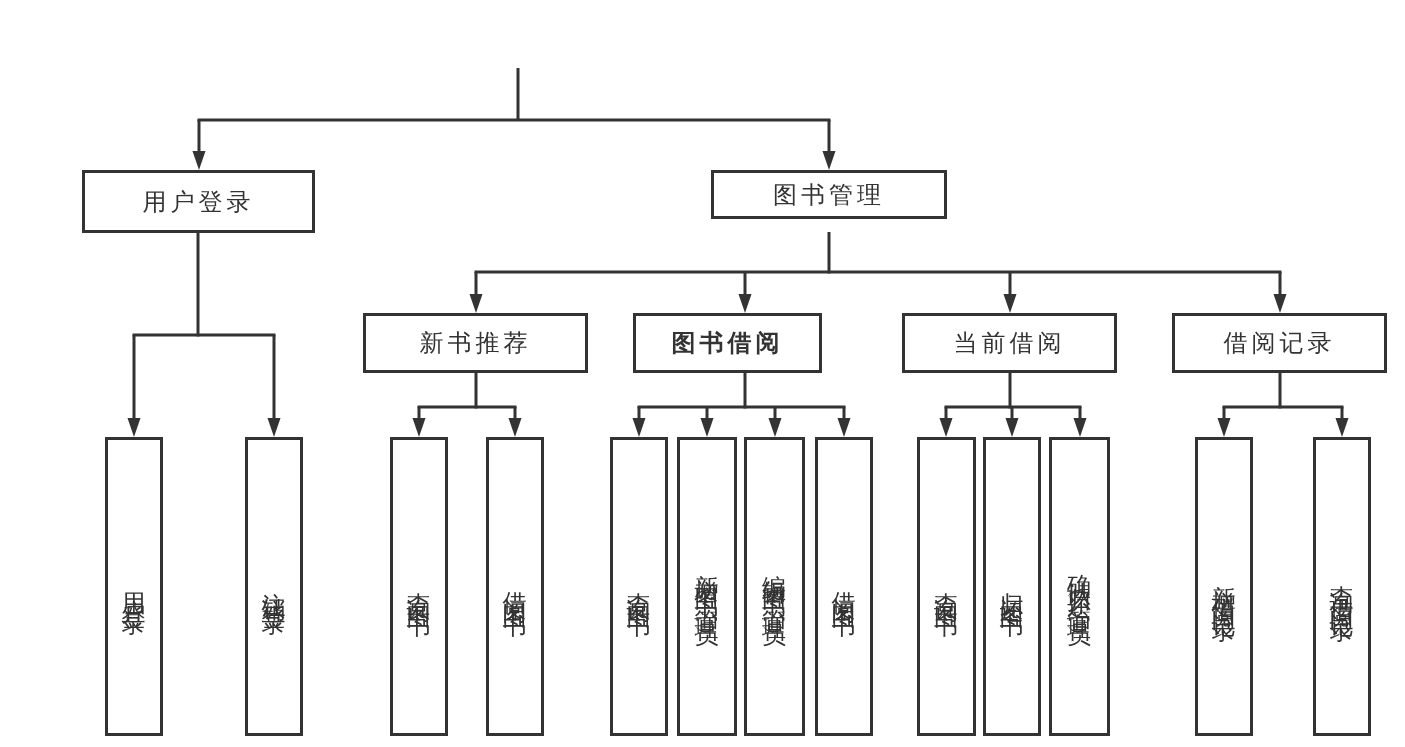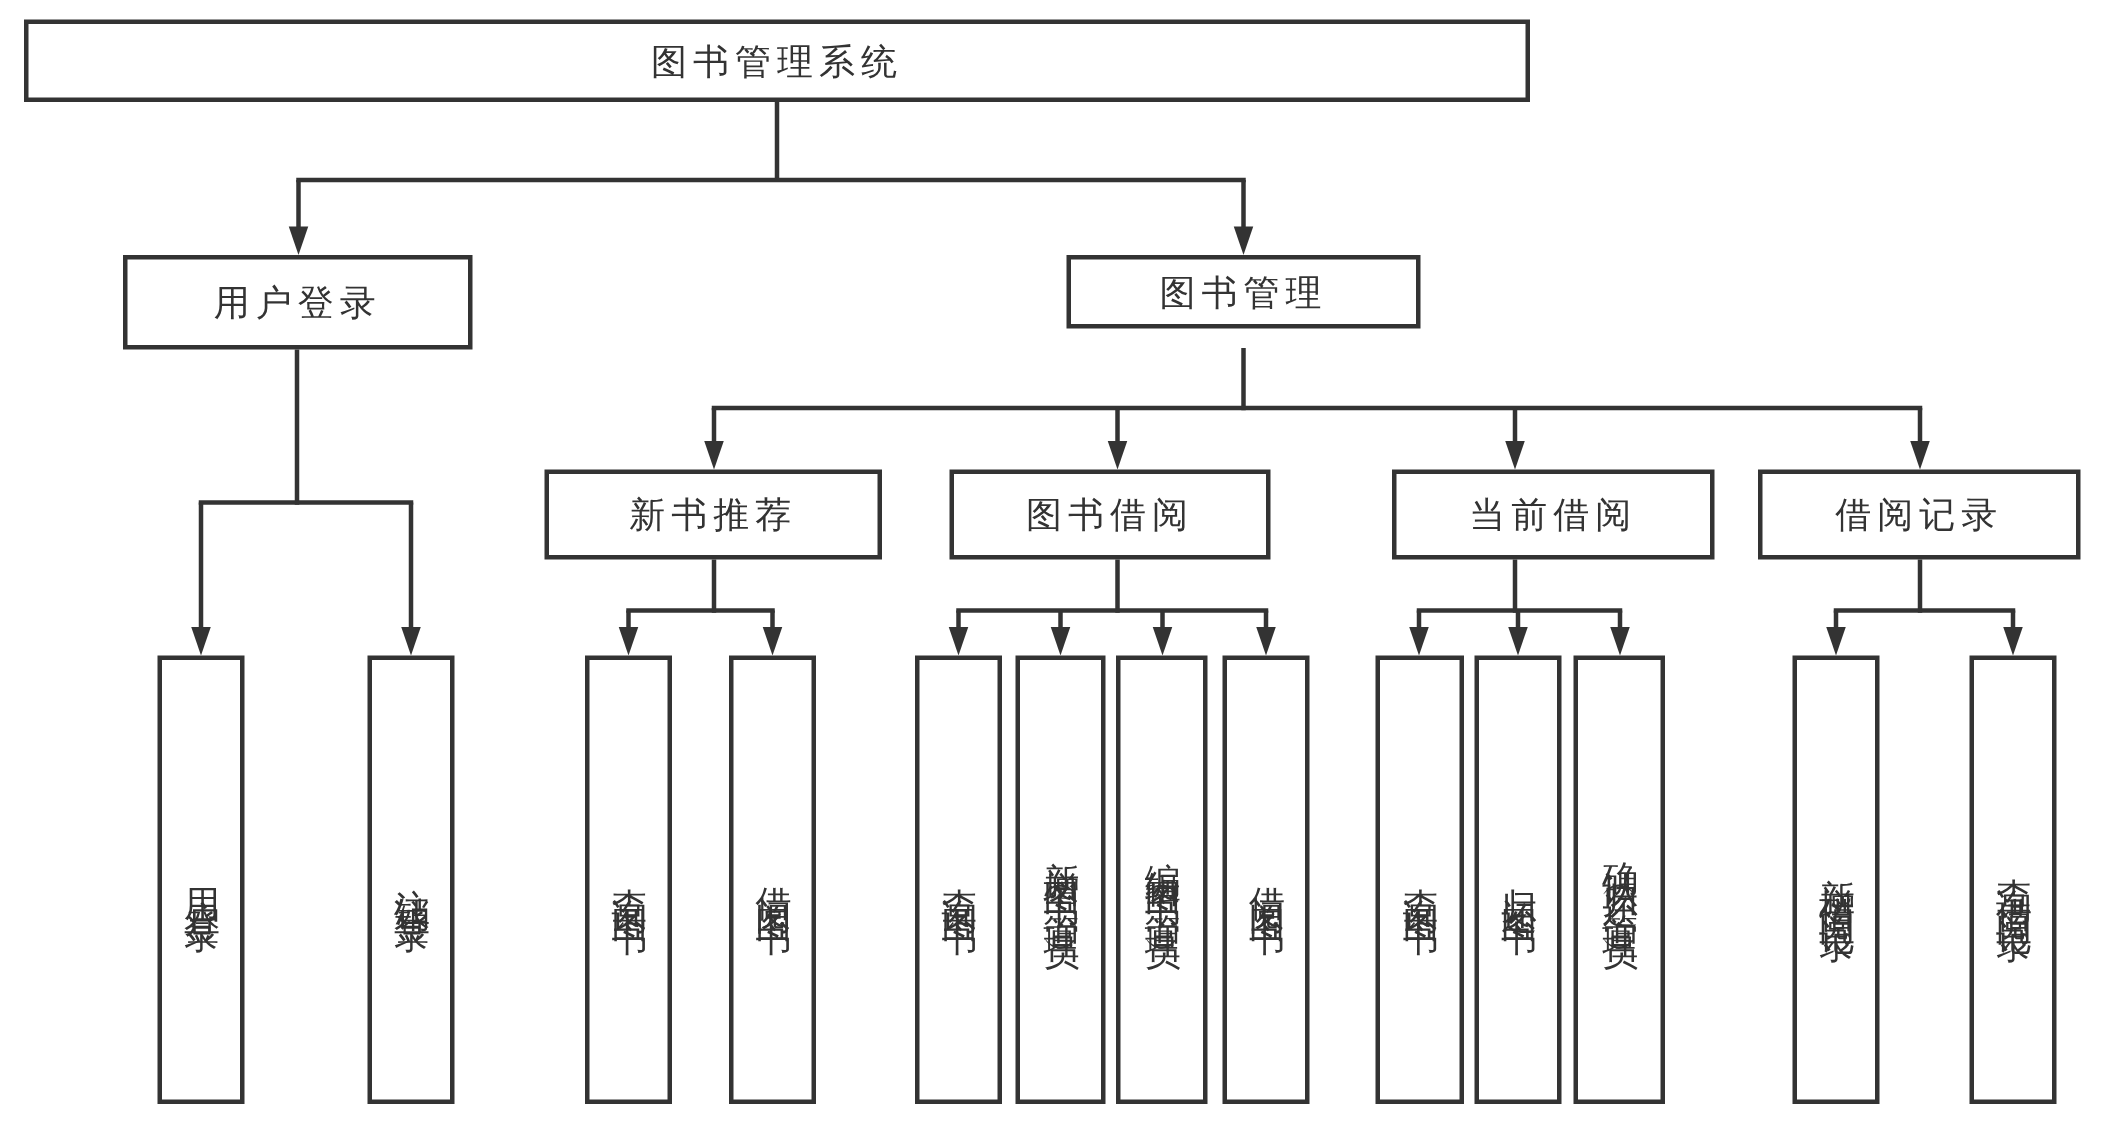--- a/index.html
+++ b/index.html
@@ -109,38 +109,35 @@
       <polygon points="768.5,418 781.5,418 775,437"></polygon>
       <polygon points="837.5,418 850.5,418 844,437"></polygon>
       <polygon points="939.5,418 952.5,418 946,437"></polygon>
       <polygon points="1005.5,418 1018.5,418 1012,437"></polygon>
       <polygon points="1073.5,418 1086.5,418 1080,437"></polygon>
       <polygon points="1217.5,418 1230.5,418 1224,437"></polygon>
       <polygon points="1335.5,418 1348.5,418 1342,437"></polygon>
     </g>
   </svg>
 
-  <div class="node hnode" style="left:16px; top:13px; width:1004px; height:55px;">
-    <span>图书管理系统</span>
-  </div>
 
   <div class="node hnode" style="left:82px; top:170px; width:233px; height:63px;">
     <span>用户登录</span>
   </div>
   <div class="node hnode" style="left:711px; top:170px; width:236px; height:49px;">
     <span>图书管理</span>
   </div>
 
   <div class="node hnode" style="left:363px; top:313px; width:225px; height:60px;">
     <span>新书推荐</span>
   </div>
-  <div class="node hnode" style="left:633px; top:313px; width:214px; height:60px;">
+  <div class="node hnode" style="left:633px; top:313px; width:189px; height:60px;font-weight:bold;">
     <span>图书借阅</span>
   </div>
-  <div class="node hnode" style="left:902px; top:313px; width:215px; height:60px;margin-left:26px;">
+  <div class="node hnode" style="left:902px; top:313px; width:215px; height:60px;">
     <span>当前借阅</span>
   </div>
   <div class="node hnode" style="left:1172px; top:313px; width:215px; height:60px;">
     <span>借阅记录</span>
   </div>
 
   <div class="node vnode" style="left:105px; top:437px; width:58px; height:299px;">
     <span>用户登录</span>
   </div>
   <div class="node vnode" style="left:245px; top:437px; width:58px; height:299px;">

